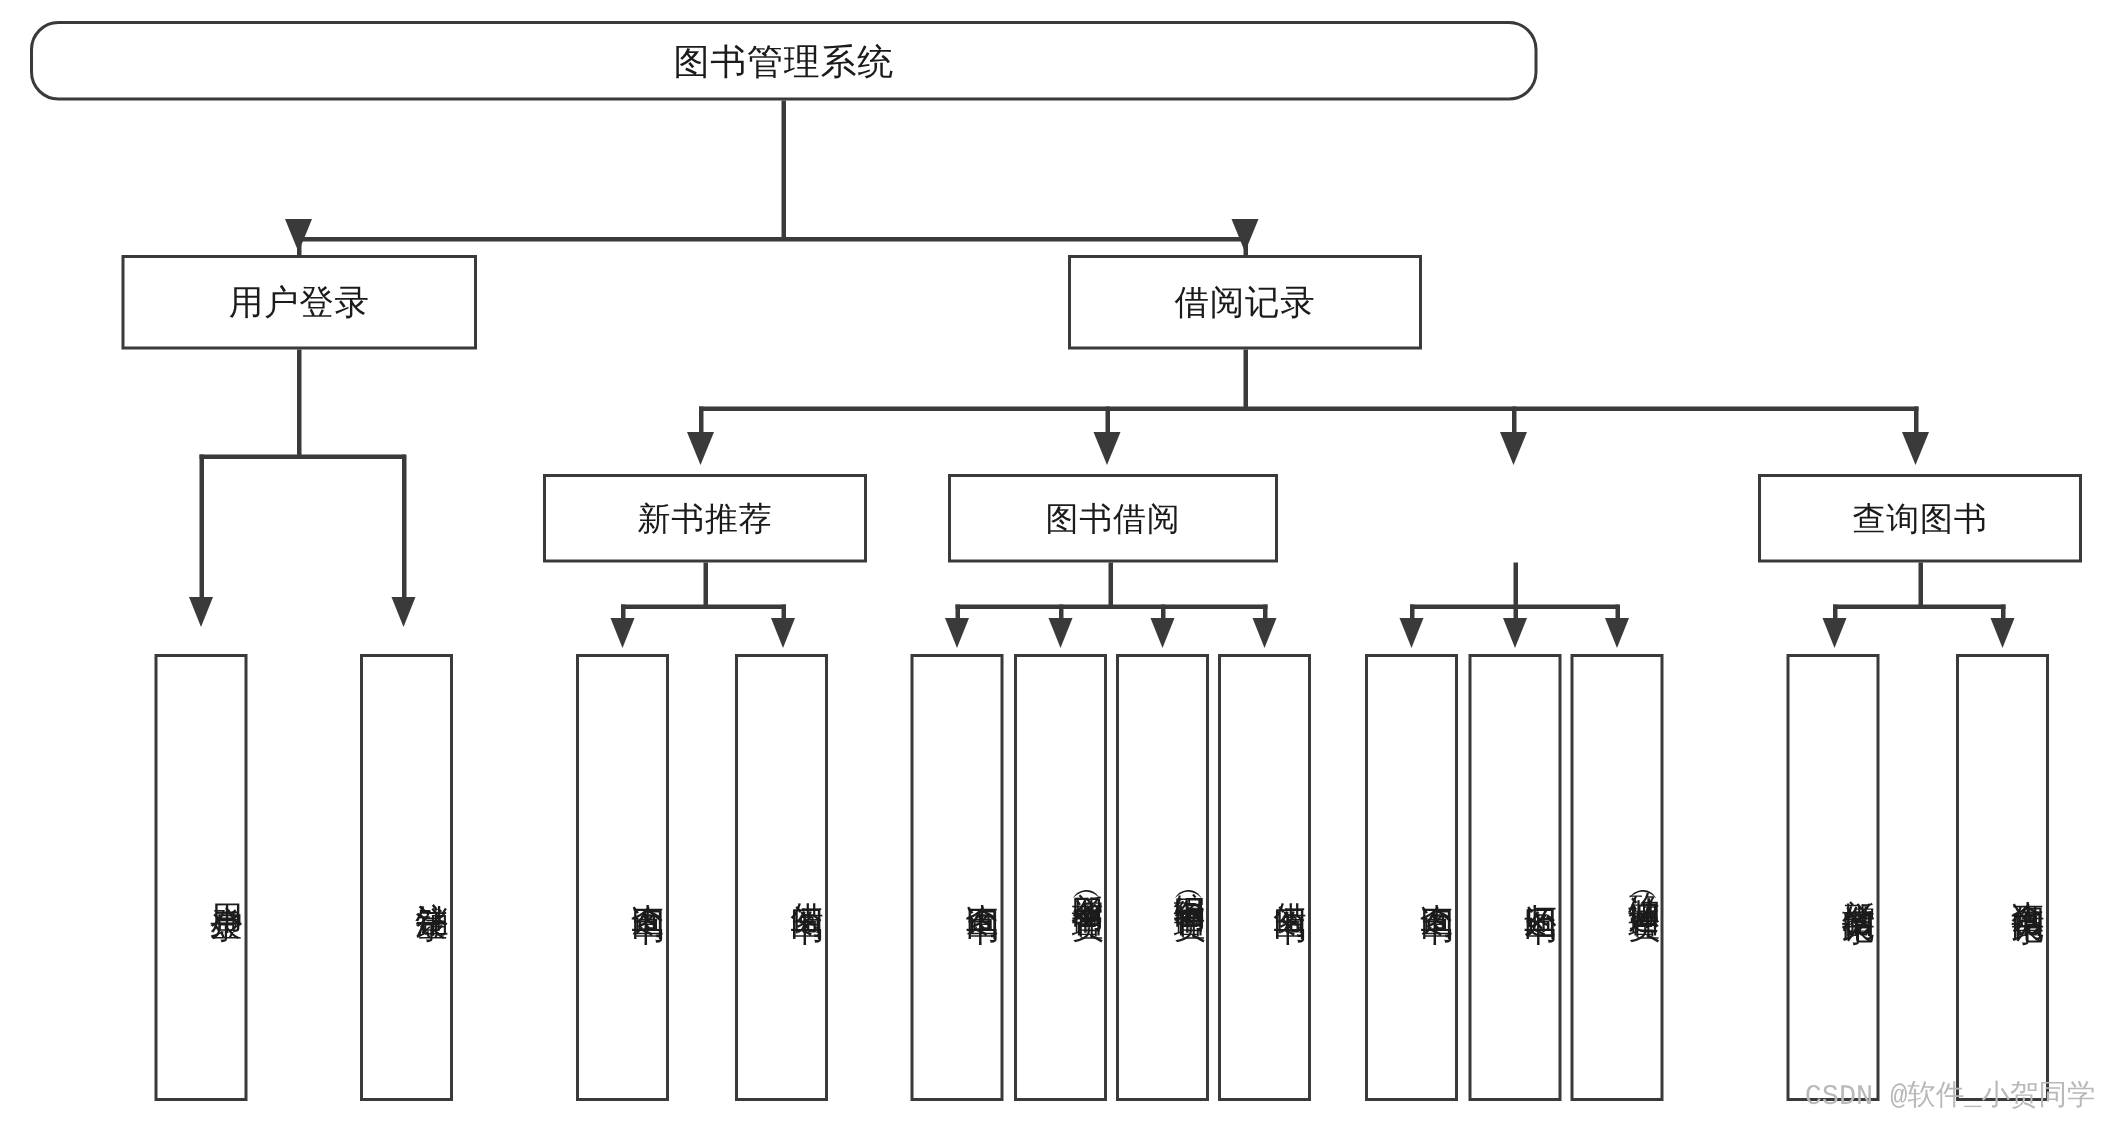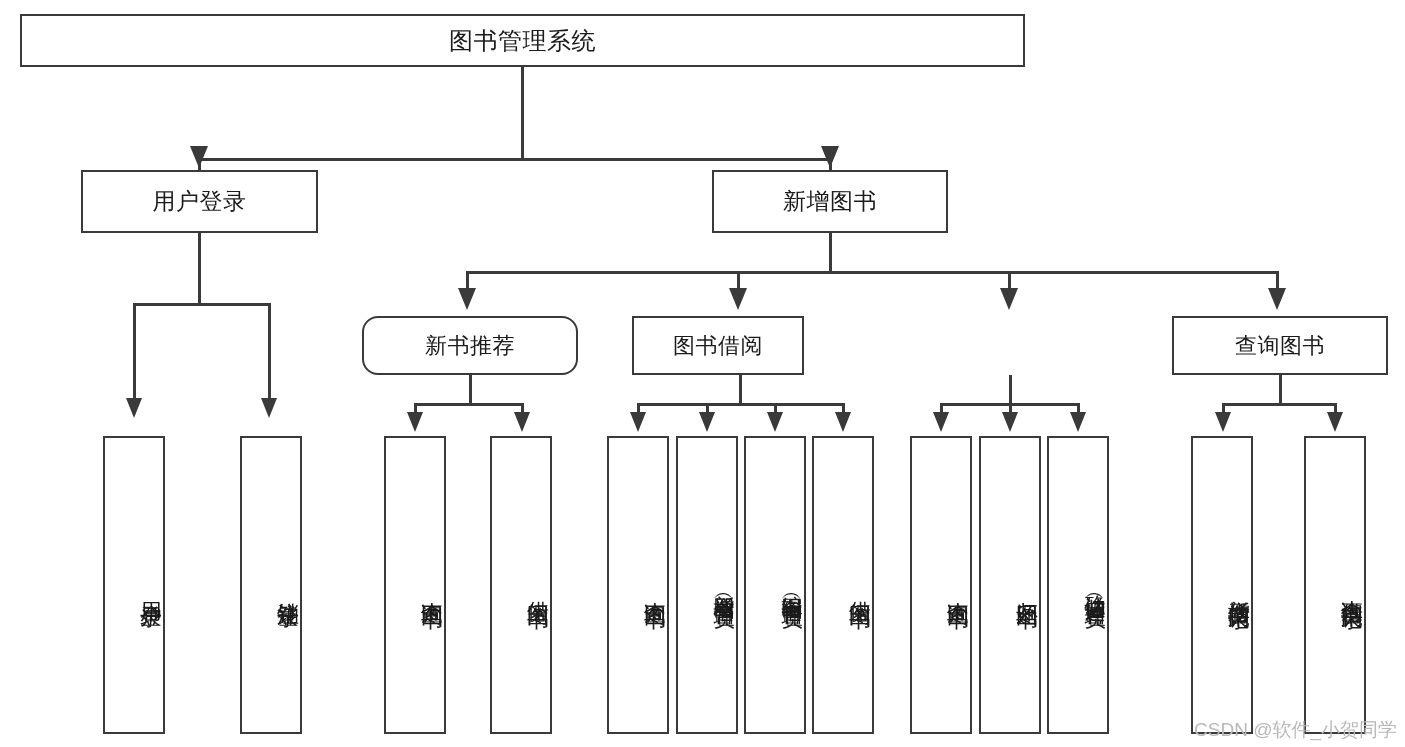--- a/index.html
+++ b/index.html
@@ -23,20 +23,21 @@
     background: #ffffff;
     border: 2.5px solid #3a3a3a;
     display: flex;
     align-items: center;
     justify-content: center;
     color: #1b1b1b;
     letter-spacing: 0.5px;
   }
   .node.root {
     font-size: 24px;
+    border-radius: 19px;
   }
   .node.lvl2 {
     font-size: 23px;
   }
   .node.lvl3 {
     font-size: 22px;
   }
   .node.leaf {
     font-size: 22px;
     writing-mode: vertical-rl;
@@ -69,21 +70,21 @@
     border-right: 8px solid transparent;
     border-top: 20px solid #3a3a3a;
   }
   #watermark {
     position: absolute;
     right: 8px;
     bottom: 4px;
     font-size: 19px;
     color: #b9b9b9;
     white-space: nowrap;
-    font-family: Liberation Sans, sans-serif;
+    font-family: Liberation Mono, monospace;
   }
 </style>
 </head>
 <body>
 
 <div id="canvas">
 
   <div class="node root" style="left:20px; top:14px; width:1005px; height:53px;">
     <span>图书管理系统</span>
   </div>
@@ -92,45 +93,45 @@
   <div class="conn h" style="left:198px; top:158px; width:634px;"></div>
   <div class="conn v" style="left:198px; top:158px; height:16px;"></div>
   <div class="arrow" style="left:190px; top:146px;"></div>
   <div class="conn v" style="left:829px; top:158px; height:16px;"></div>
   <div class="arrow" style="left:821px; top:146px;"></div>
 
   <div class="node lvl2" style="left:81px; top:170px; width:237px; height:63px;">
     <span>用户登录</span>
   </div>
   <div class="node lvl2" style="left:712px; top:170px; width:236px; height:63px;">
-    <span>新增图书</span>
+    <span>借阅记录</span>
   </div>
 
   <div class="conn v" style="left:198px; top:233px; height:72px;"></div>
   <div class="conn h" style="left:133px; top:303px; width:137px;"></div>
   <div class="conn v" style="left:133px; top:303px; height:102px;"></div>
   <div class="arrow small" style="left:126px; top:398px;"></div>
   <div class="conn v" style="left:268px; top:303px; height:102px;"></div>
   <div class="arrow small" style="left:261px; top:398px;"></div>
 
   <div class="conn v" style="left:829px; top:233px; height:40px;"></div>
   <div class="conn h" style="left:466px; top:271px; width:813px;"></div>
   <div class="conn v" style="left:466px; top:271px; height:32px;"></div>
   <div class="arrow" style="left:458px; top:288px;"></div>
   <div class="conn v" style="left:737px; top:271px; height:32px;"></div>
   <div class="arrow" style="left:729px; top:288px;"></div>
   <div class="conn v" style="left:1008px; top:271px; height:32px;"></div>
   <div class="arrow" style="left:1000px; top:288px;"></div>
   <div class="conn v" style="left:1276px; top:271px; height:32px;"></div>
   <div class="arrow" style="left:1268px; top:288px;"></div>
 
-  <div class="node lvl3" style="left:362px; top:316px; width:216px; height:59px;border-radius:16px;">
+  <div class="node lvl3" style="left:362px; top:316px; width:216px; height:59px;">
     <span>新书推荐</span>
   </div>
-  <div class="node lvl3" style="left:632px; top:316px; width:172px; height:59px;">
+  <div class="node lvl3" style="left:632px; top:316px; width:220px; height:59px;">
     <span>图书借阅</span>
   </div>
   <div class="node lvl3" style="left:1172px; top:316px; width:216px; height:59px;">
     <span>查询图书</span>
   </div>
 
   <div class="conn v" style="left:469px; top:375px; height:30px;"></div>
   <div class="conn h" style="left:414px; top:403px; width:110px;"></div>
   <div class="conn v" style="left:414px; top:403px; height:12px;"></div>
   <div class="arrow small" style="left:407px; top:412px;"></div>

